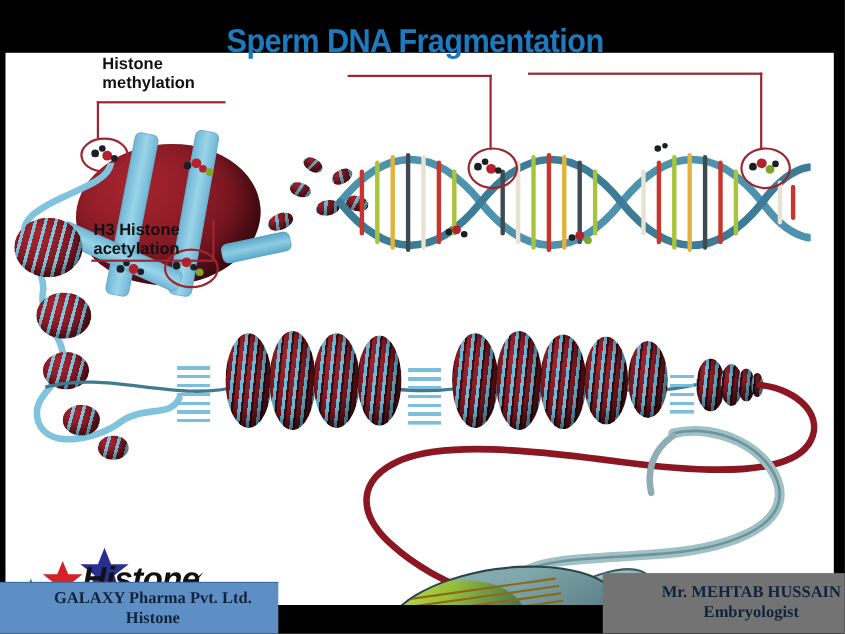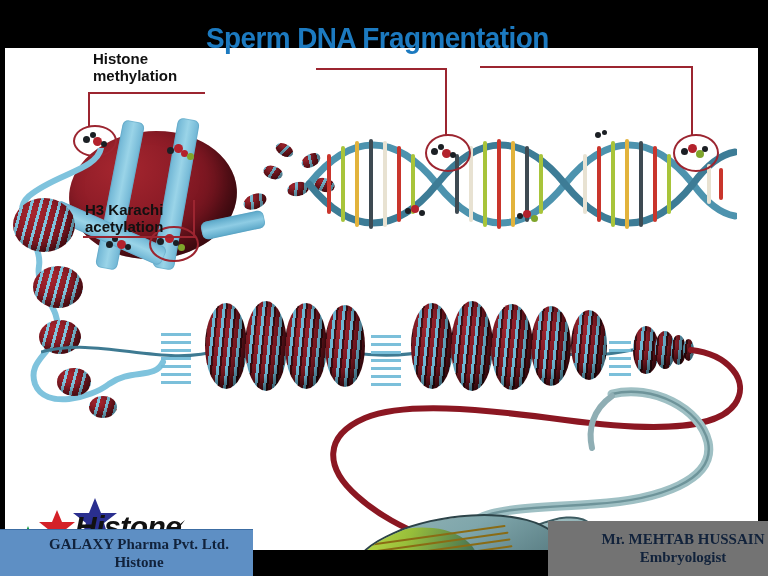--- a/index.html
+++ b/index.html
@@ -191,21 +191,21 @@
       <div class="ringmark" style="left:144px;top:178px;width:46px;height:32px;"></div>
 
       <div class="conn" style="left:83px;top:44px;width:117px;height:2px;"></div>
       <div class="conn" style="left:83px;top:44px;width:2px;height:34px;"></div>
       <div class="conn" style="left:78px;top:188px;width:112px;height:2px;"></div>
       <div class="conn" style="left:188px;top:152px;width:2px;height:38px;"></div>
 
       <span class="lbl" style="left:88px;top:3px;font-size:15px;">Histone
 methylation</span>
 
-      <span class="lbl" style="left:80px;top:154px;font-size:15px;">H3 Karachi
+      <span class="lbl" style="left:80px;top:154px;font-size:15px;">H3 Histone
 acetylation</span>
     </div>
 
     <div>
       <div class="bead" style="left:238px;top:146px;width:24px;height:15px;transform:rotate(-22deg);"></div>
       <div class="bead" style="left:258px;top:118px;width:20px;height:13px;transform:rotate(18deg);"></div>
       <div class="bead" style="left:282px;top:134px;width:22px;height:14px;transform:rotate(-10deg);"></div>
       <div class="bead" style="left:270px;top:96px;width:19px;height:12px;transform:rotate(30deg);"></div>
       <div class="bead" style="left:296px;top:106px;width:20px;height:13px;transform:rotate(-28deg);"></div>
       <div class="bead" style="left:309px;top:130px;width:21px;height:14px;transform:rotate(12deg);"></div>

